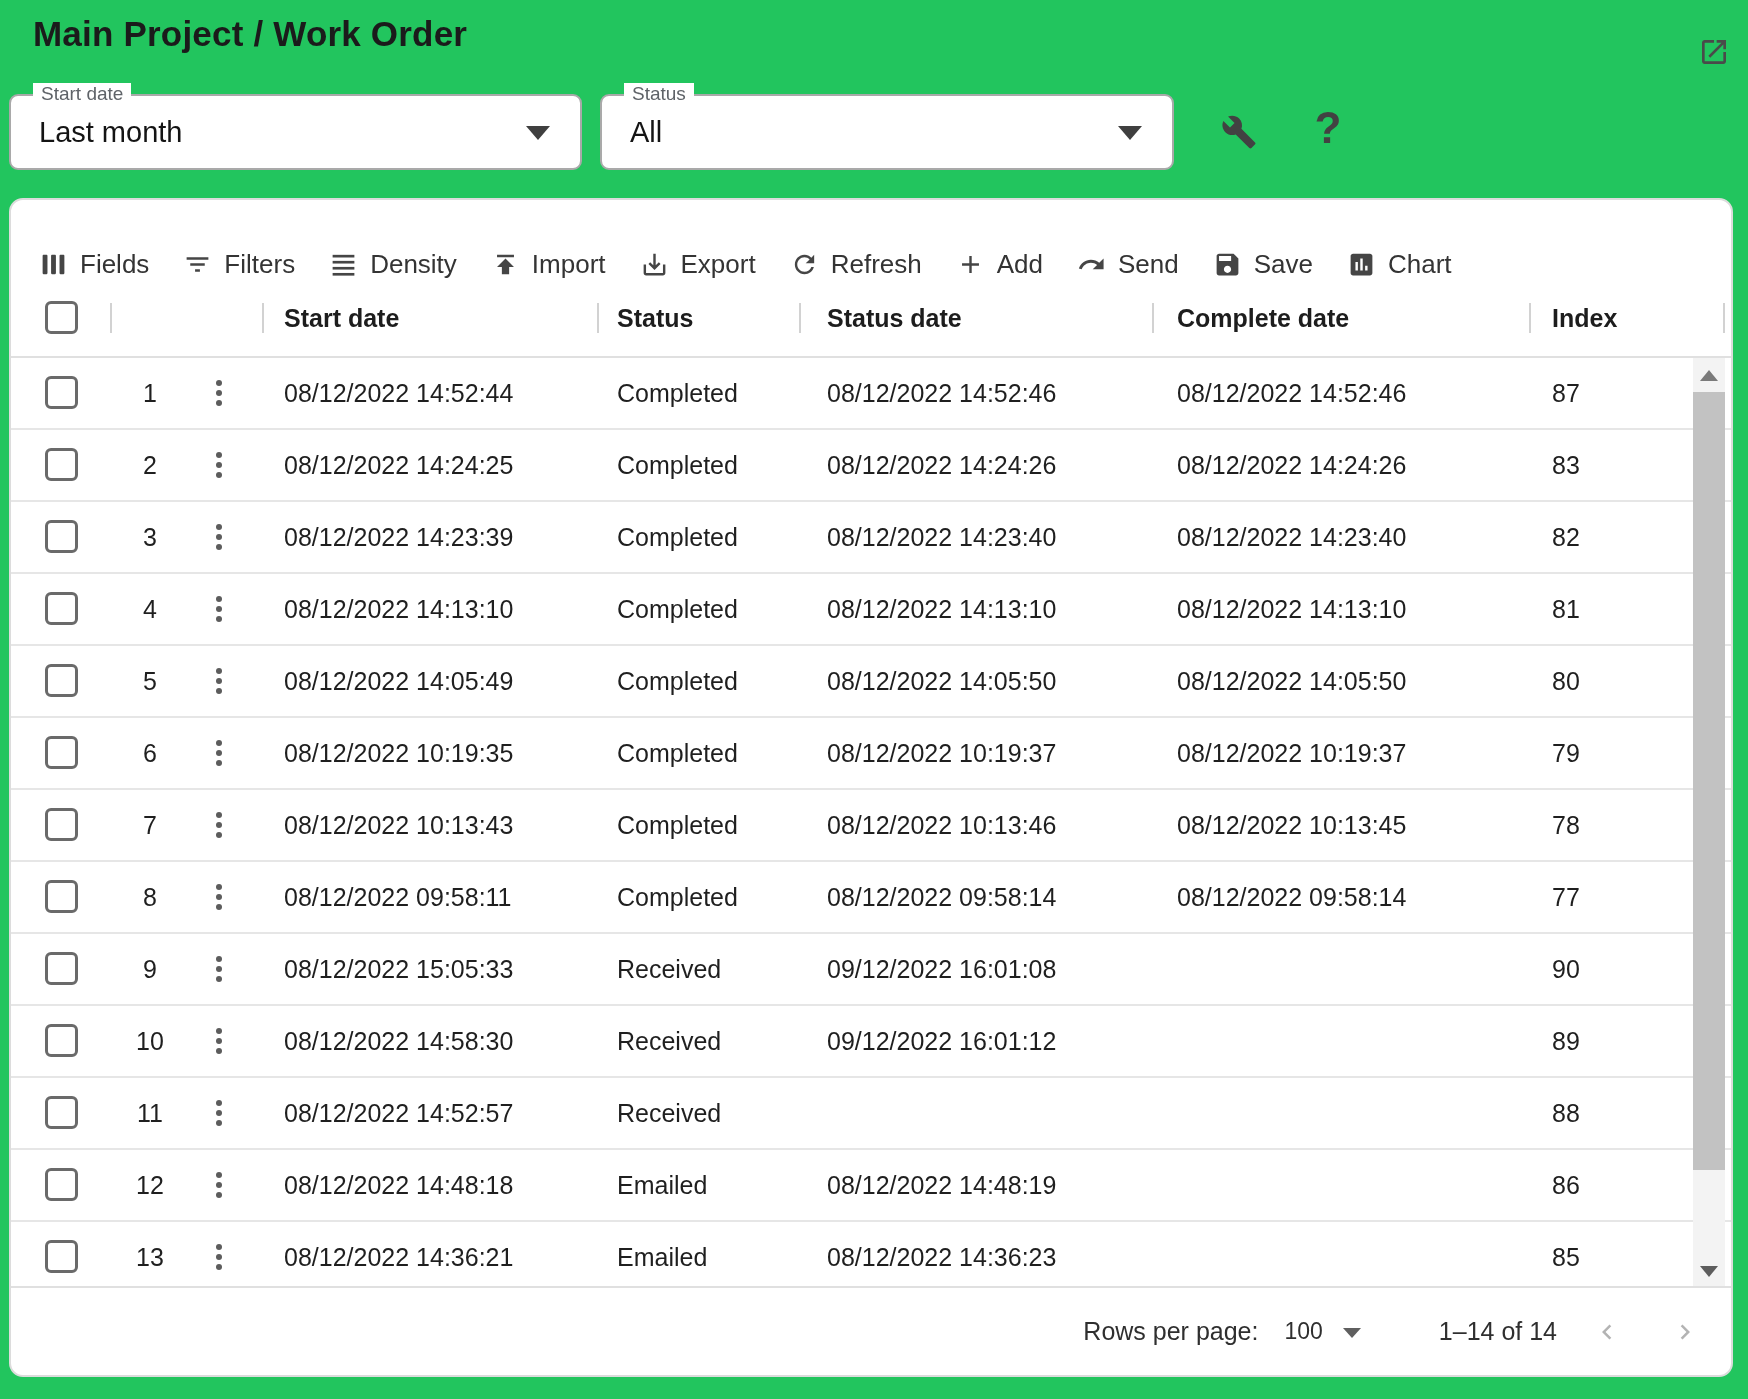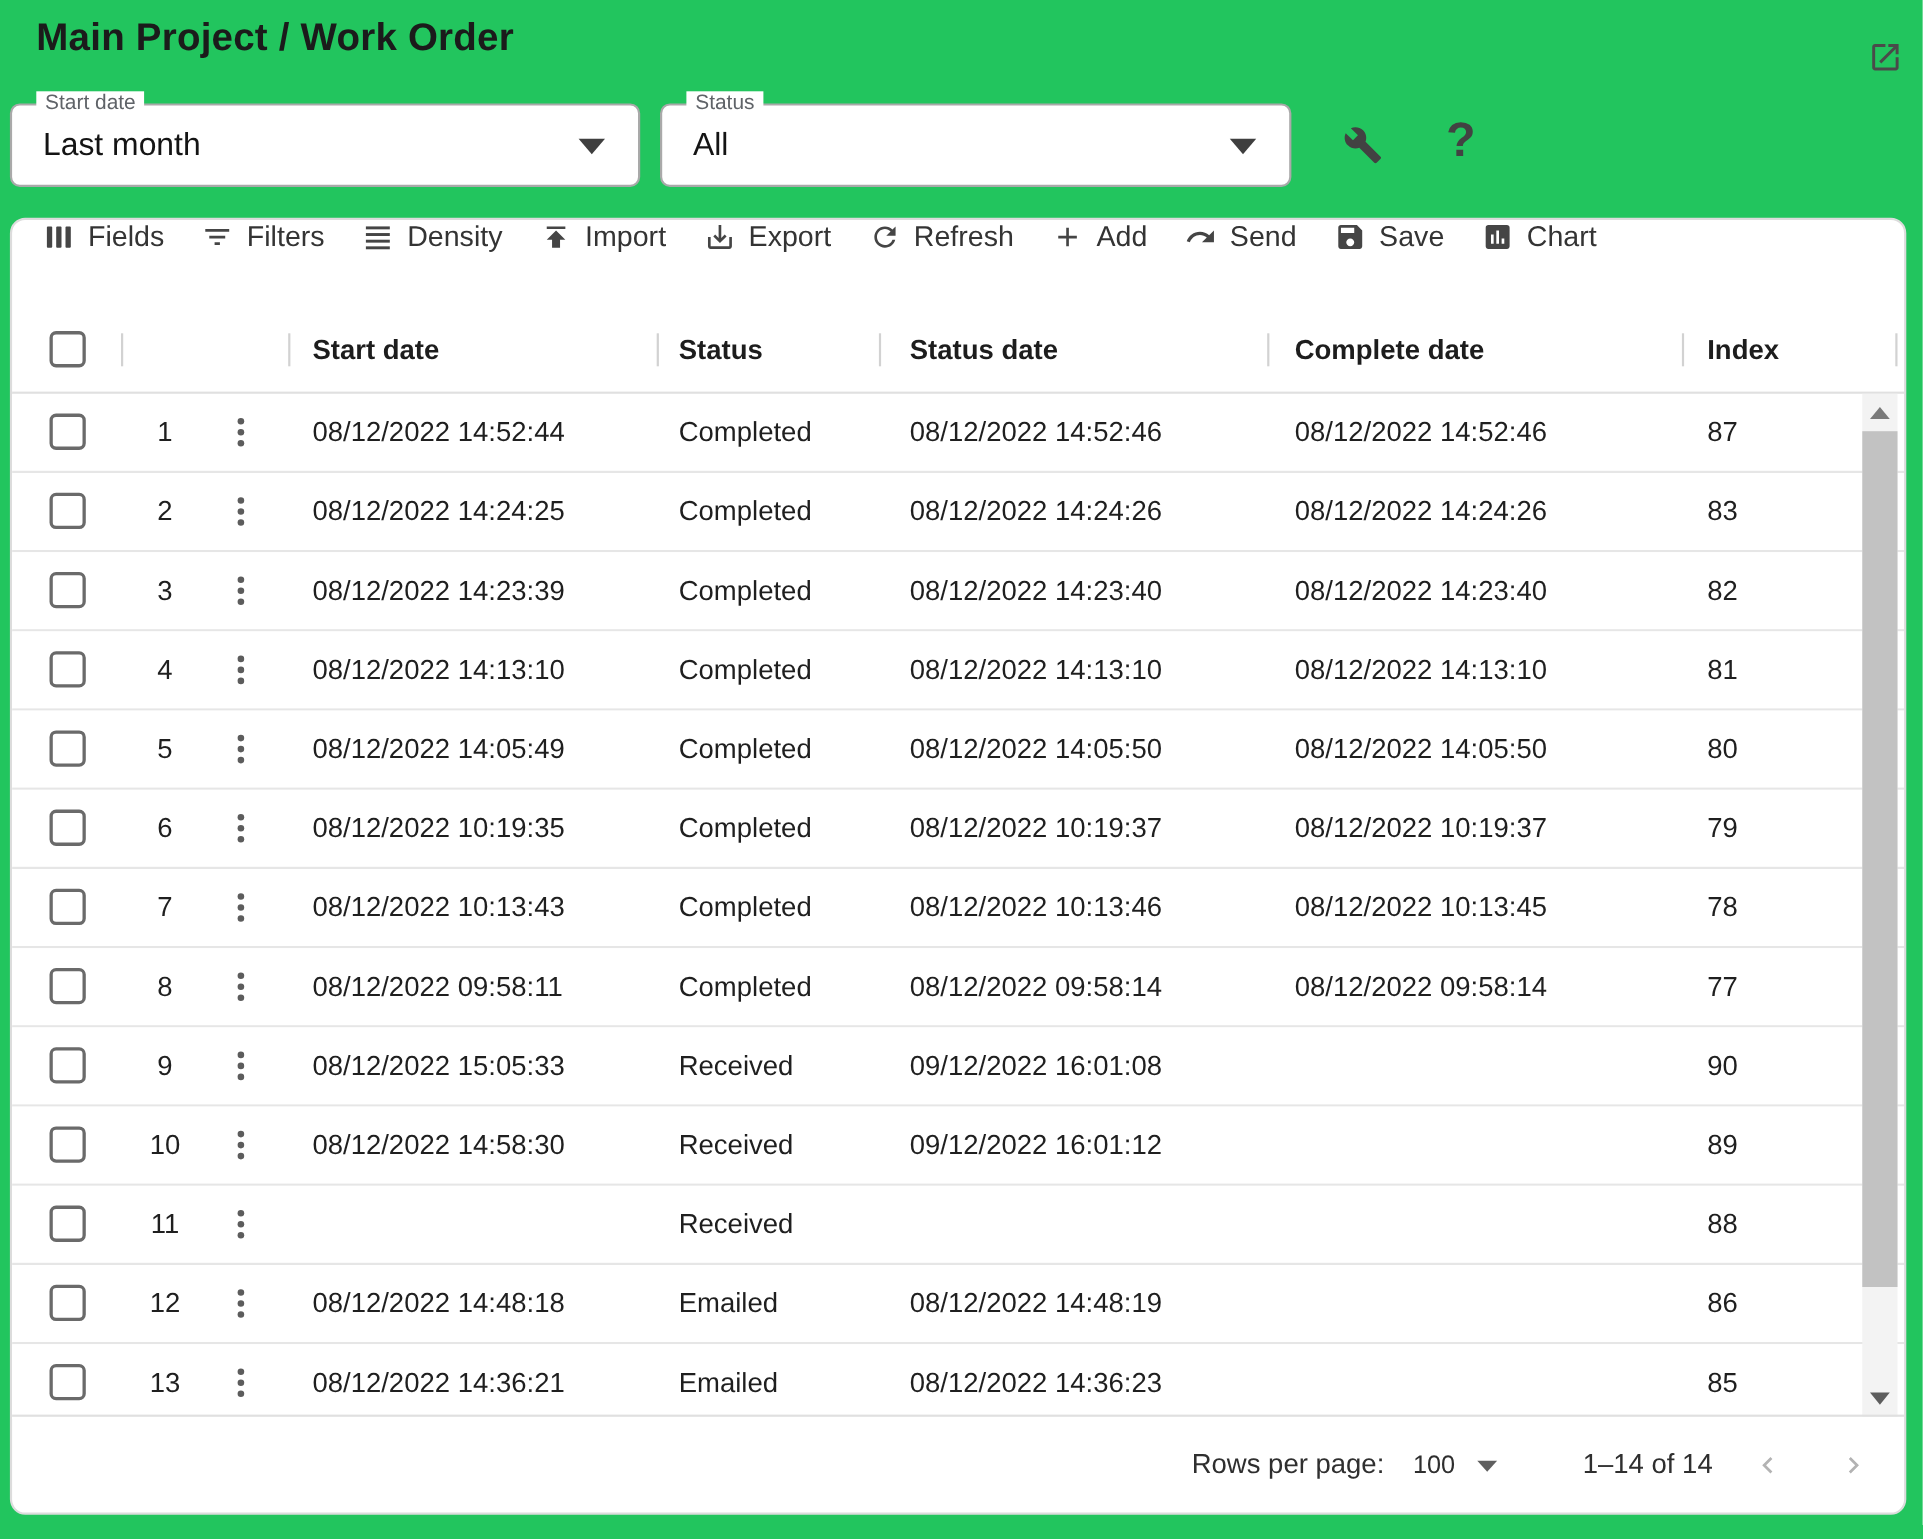--- a/index.html
+++ b/index.html
@@ -21,21 +21,21 @@
 
   .tool-btn{position:absolute;width:52px;height:52px;display:flex;align-items:center;justify-content:center;background:none;border:none;padding:0;cursor:pointer;}
   .wrench-btn{left:1213px;top:106px;}
   .wrench-btn svg{width:36px;height:36px;fill:#424242;}
   .help-btn{left:1302px;top:102px;font-size:44px;font-weight:700;color:#424242;font-family:"Liberation Sans",sans-serif;}
 
   
   .panel{position:absolute;left:9px;top:198px;width:1724px;height:1179px;border:2px solid #dcdcdc;border-radius:14px;box-sizing:border-box;background:#fff;}
 
   
-  .grid-toolbar{position:absolute;left:0;top:0;right:0;height:80px;display:flex;align-items:flex-start;padding-left:28px;gap:34px;}
+  .grid-toolbar{position:absolute;left:0;top:0;right:0;height:80px;display:flex;align-items:flex-end;padding-left:28px;gap:34px;}
   .tbtn{display:flex;align-items:center;gap:12px;font-size:26px;font-weight:500;color:#343434;background:none;border:none;padding:0;cursor:pointer;font-family:"Liberation Sans",sans-serif;}
   .tbtn svg{width:29px;height:29px;fill:#454545;}
 
   
   .ghead{position:absolute;left:0;top:80px;right:0;height:76px;}
   .col-label{position:absolute;top:0;height:76px;line-height:76px;font-size:25px;font-weight:600;color:#1d1d1d;white-space:nowrap;cursor:pointer;background:none;border:none;padding:0;font-family:"Liberation Sans",sans-serif;}
   .sep{position:absolute;top:23px;width:2px;height:30px;background:#d2d2d2;}
 
   .cb{width:33px;height:33px;border:3px solid #6a6a6a;border-radius:6px;box-sizing:border-box;background:#fff;cursor:pointer;padding:0;}
 
@@ -339,20 +339,21 @@
   </div>
 
   <div class="row">
     <button class="cb"></button>
     <span class="cell num">11</span>
     <button class="kebab">
             <i></i>
             <i></i>
             <i></i>
           </button>
+    <span class="cell c-start">08/12/2022 14:52:57</span>
     <span class="cell c-status">Received</span>
     <span class="cell c-cdate"></span>
     <span class="cell c-index">88</span>
   </div>
 
   <div class="row">
     <button class="cb"></button>
     <span class="cell num">12</span>
     <button class="kebab">
             <i></i>

